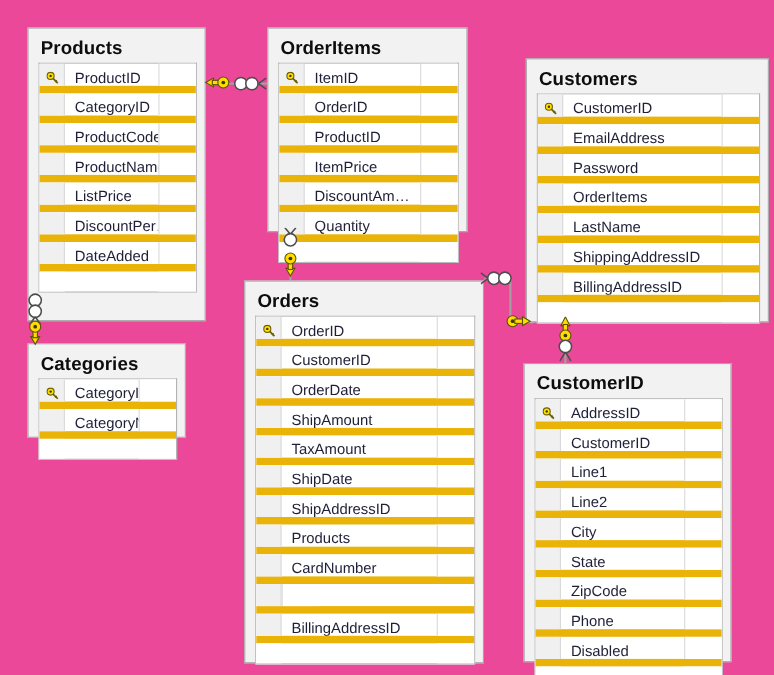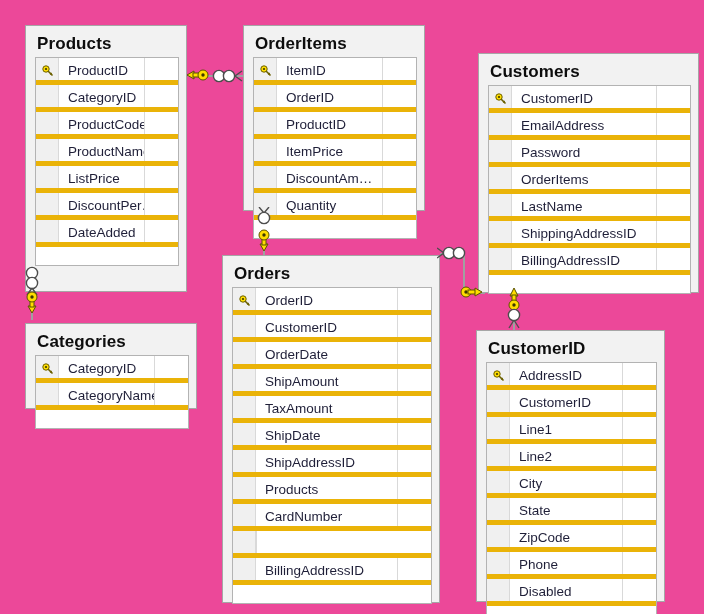--- a/index.html
+++ b/index.html
@@ -40,21 +40,21 @@
   .entity-grid {
     border: 1px solid #b3b3b3;
     border-bottom: none;
     border-right: none;
     background: #ffffff;
   }
   .attr-row {
     display: flex;
     height: 27px;
     box-sizing: border-box;
-    border-bottom: 5px solid #eab308;
+    border-bottom: 7px solid #eab308;
     background: #ffffff;
   }
   .attr-row:last-child { border-bottom: 1px solid #b3b3b3; }
   .attr-key {
     width: 23px;
     min-width: 23px;
     box-sizing: border-box;
     border-right: 1px solid #d9d9d9;
     background: #f0f0f0;
     position: relative;
@@ -355,21 +355,21 @@
             <div class="attr-name">BillingAddressID</div>
             <div class="attr-tail"></div>
           </div>
           <div class="attr-row spacer">
             <div class="attr-key"></div>
             <div class="attr-name"></div>
             <div class="attr-tail"></div>
           </div>
         </div>
       </div>
-      <div class="entity" style="left: 25px; top: 323px; width: 172px; height: 86px;">
+      <div class="entity" style="left: 25px; top: 312px; width: 144px; height: 86px;">
         <div class="entity-title">Categories</div>
         <div class="entity-grid">
           <div class="attr-row">
             <div class="attr-key">
               <svg class="keyglyph" viewBox="0 0 12 12">
                 <circle cx="4" cy="4" r="3.2" fill="#ffdd00" stroke="#6b6000" stroke-width="1"></circle>
                 <circle cx="4" cy="4" r="1.1" fill="#3d3800"></circle>
                 <path d="M6 6 L10.5 10.5" stroke="#6b6000" stroke-width="1.6" fill="none"></path>
                 <path d="M8.2 9.4 L9.6 8" stroke="#6b6000" stroke-width="1.4" fill="none"></path>
               </svg>

